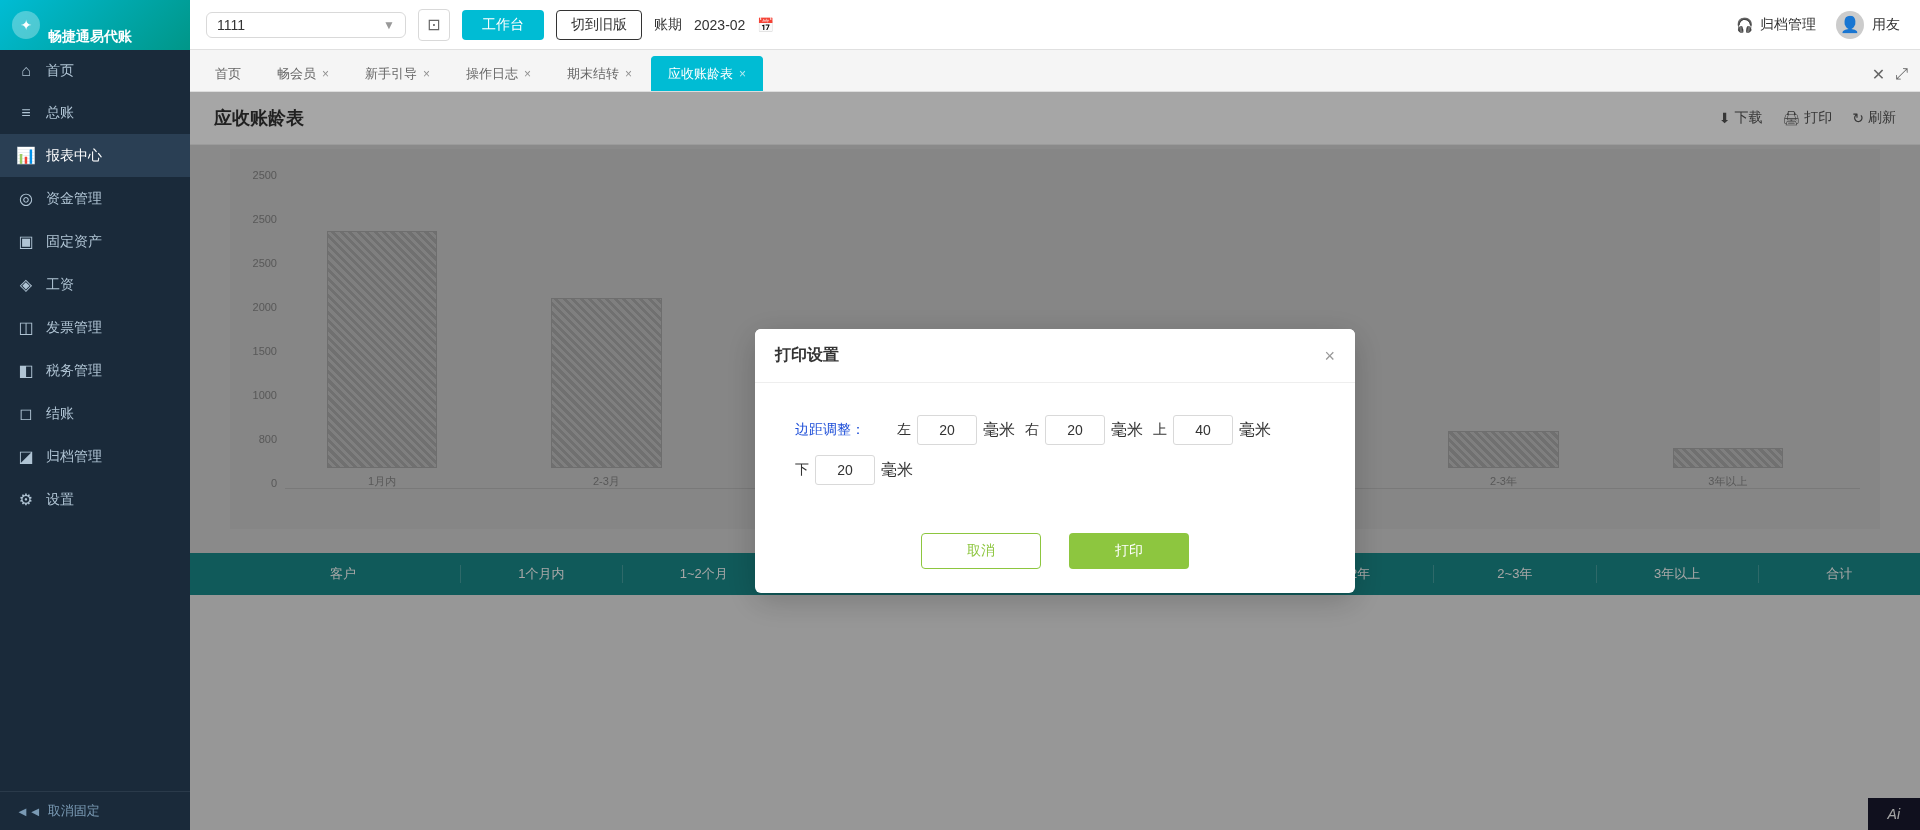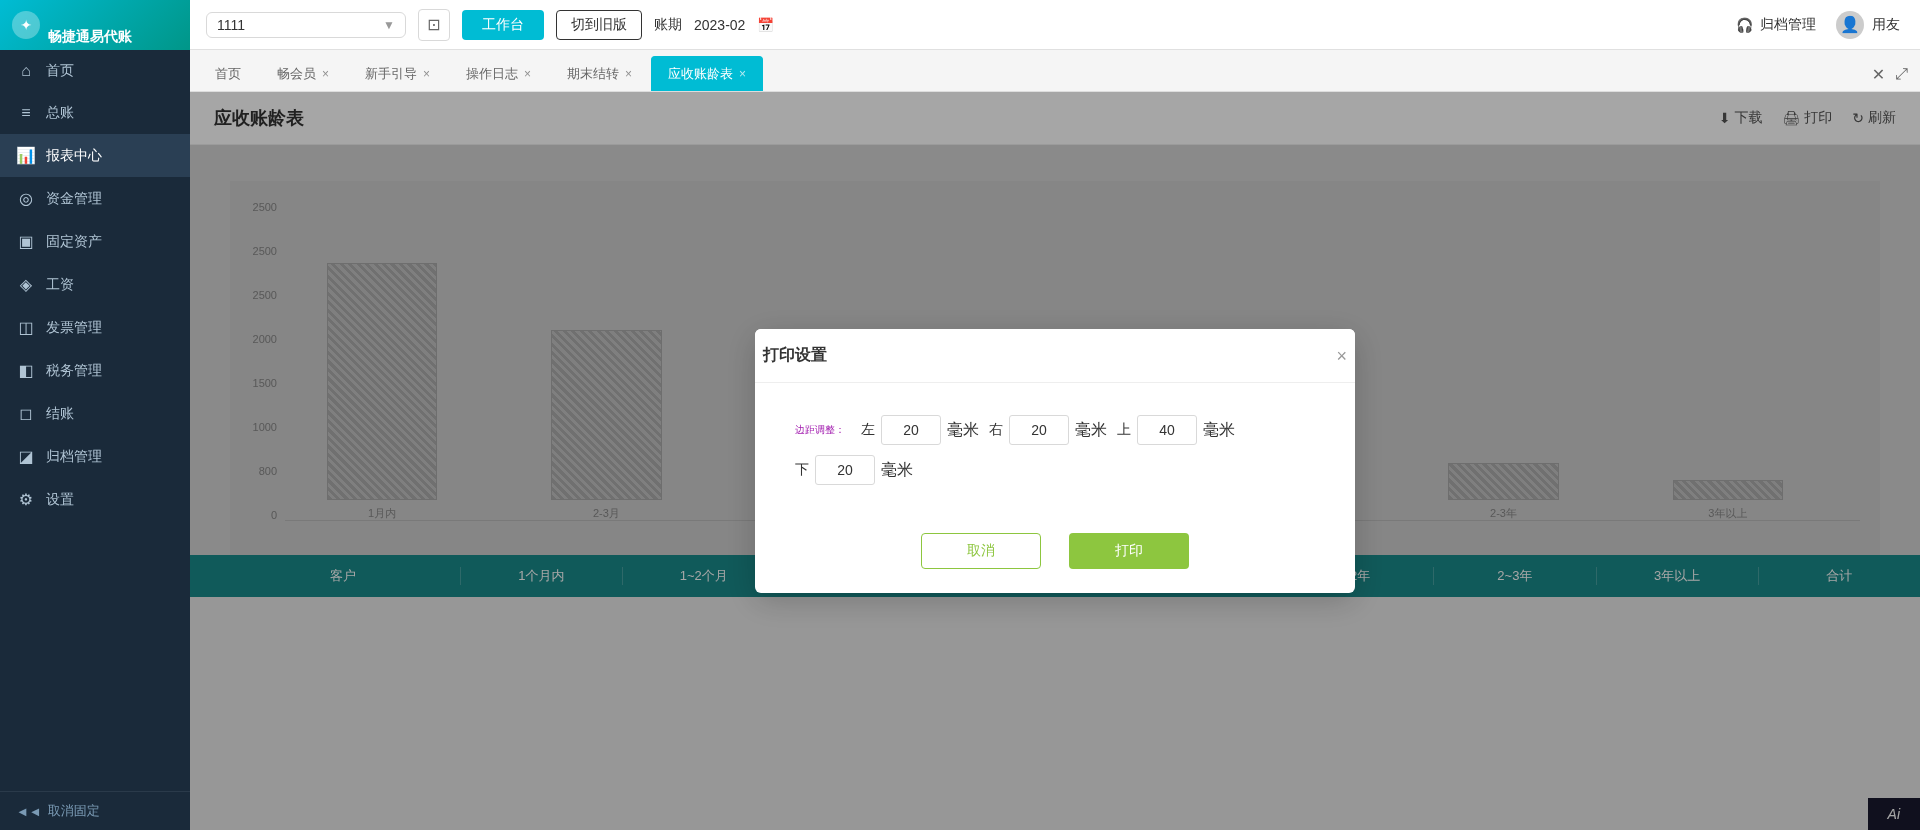--- a/index.html
+++ b/index.html
@@ -277,21 +277,21 @@
       align-items: center;
       gap: 4px;
       font-size: 14px;
       color: #555;
       cursor: pointer;
     }
 
     
     .chart-area {
       background: #d4d4d4;
-      padding: 36px 40px;
+      padding: 4px 40px;
       min-height: 450px;
       position: relative;
     }
     .chart-wrapper {
       background: rgba(200,200,200,0.5);
       height: 380px;
       position: relative;
       display: flex;
       align-items: flex-end;
       padding: 20px 60px 40px 60px;
@@ -391,21 +391,21 @@
     }
     .modal {
       background: #fff;
       border-radius: 6px;
       width: 600px;
       box-shadow: 0 8px 32px rgba(0,0,0,0.2);
       overflow: hidden;
     }
     .modal-header {
       background: #fff;
-      padding: 16px 8px;
+      padding: 16px 20px;
       display: flex;
       align-items: center;
       justify-content: space-between;
       border-bottom: 1px solid #eee;
     }
     .modal-title {
       font-size: 16px;
       font-weight: bold;
       color: #333;
     }
@@ -418,23 +418,23 @@
     .modal-body {
       padding: 32px 40px;
     }
     .form-row {
       display: flex;
       align-items: center;
       gap: 10px;
       flex-wrap: wrap;
     }
     .form-label {
-      font-size: 10px;
-      color: #a21caf;
-      margin-right: 6px;
+      font-size: 14px;
+      color: #1d4ed8;
+      margin-right: 22px;
     }
     .margin-group {
       display: flex;
       align-items: center;
       gap: 6px;
     }
     .margin-direction {
       font-size: 14px;
       color: #333;
     }

